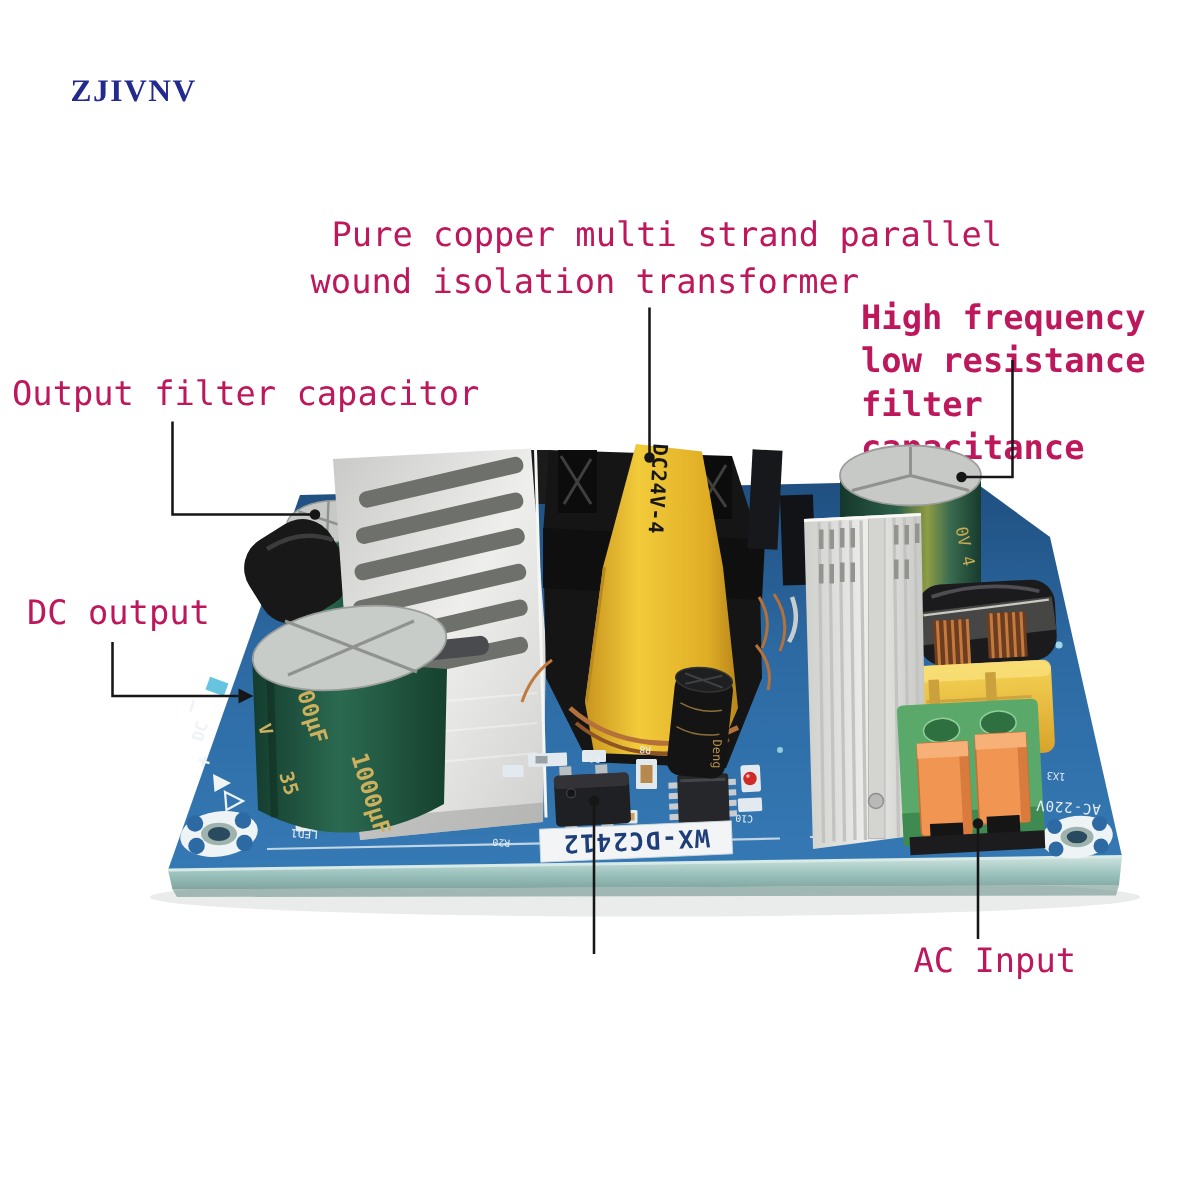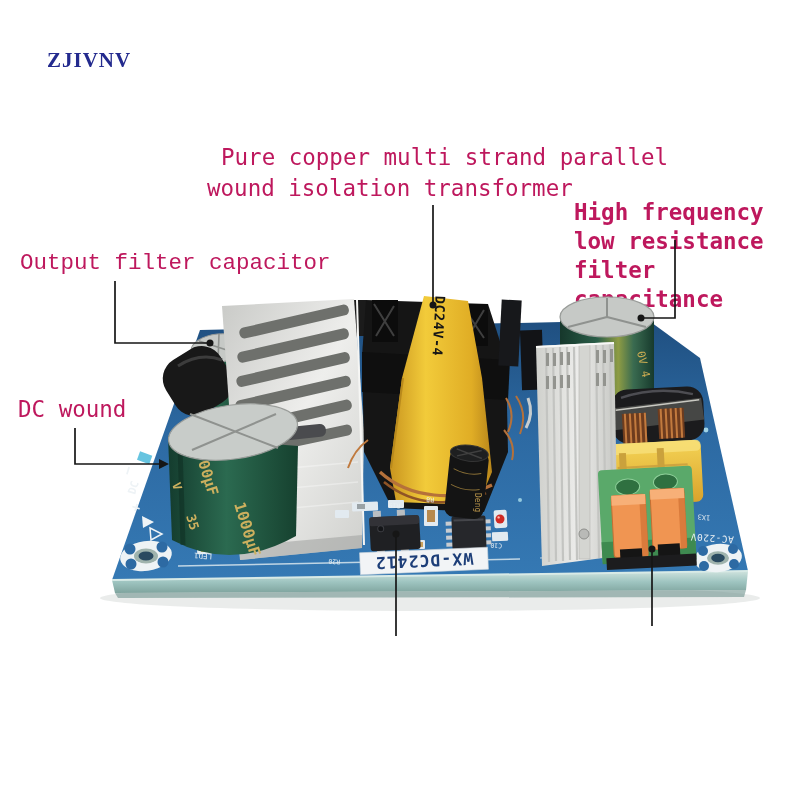--- a/index.html
+++ b/index.html
@@ -20,22 +20,23 @@
 
 <div id="stage">
 
   <div id="watermark">ZJIVNV</div>
 
   <div class="callout ind1" style="left:207px;top:142px;">Pure copper multi strand parallel
 wound isolation transformer</div>
   <div class="callout small-lh" style="left:574px;top:198px;font-weight:bold;">High frequency
 low resistance
 filter capacitance</div>
-  <div class="callout" style="left:20px;top:248px;font-family:Liberation Mono, monospace;">Output filter capacitor</div>
-  <div class="callout" style="left:18px;top:394px;">DC wound</div>
+  <div class="callout" style="left:8px;top:248px;">Output filter capacitor</div>
+  <div class="callout" style="left:18px;top:394px;">DC output</div>
+  <div class="callout" style="left:609px;top:626px;">AC Input</div>
 
   <svg width="800" height="800" viewBox="0 0 800 800">
     <defs>
       <linearGradient id="gBoard" x1="0" y1="0" x2="0" y2="1">
         <stop offset="0" stop-color="#1f4f80"></stop>
           <stop offset="0.45" stop-color="#2d6aa3"></stop>
         <stop offset="1" stop-color="#3579b4"></stop>
       </linearGradient>
       <linearGradient id="gHeatL" x1="0" y1="0" x2="1" y2="1">
         <stop offset="0" stop-color="#c9cac7"></stop>

